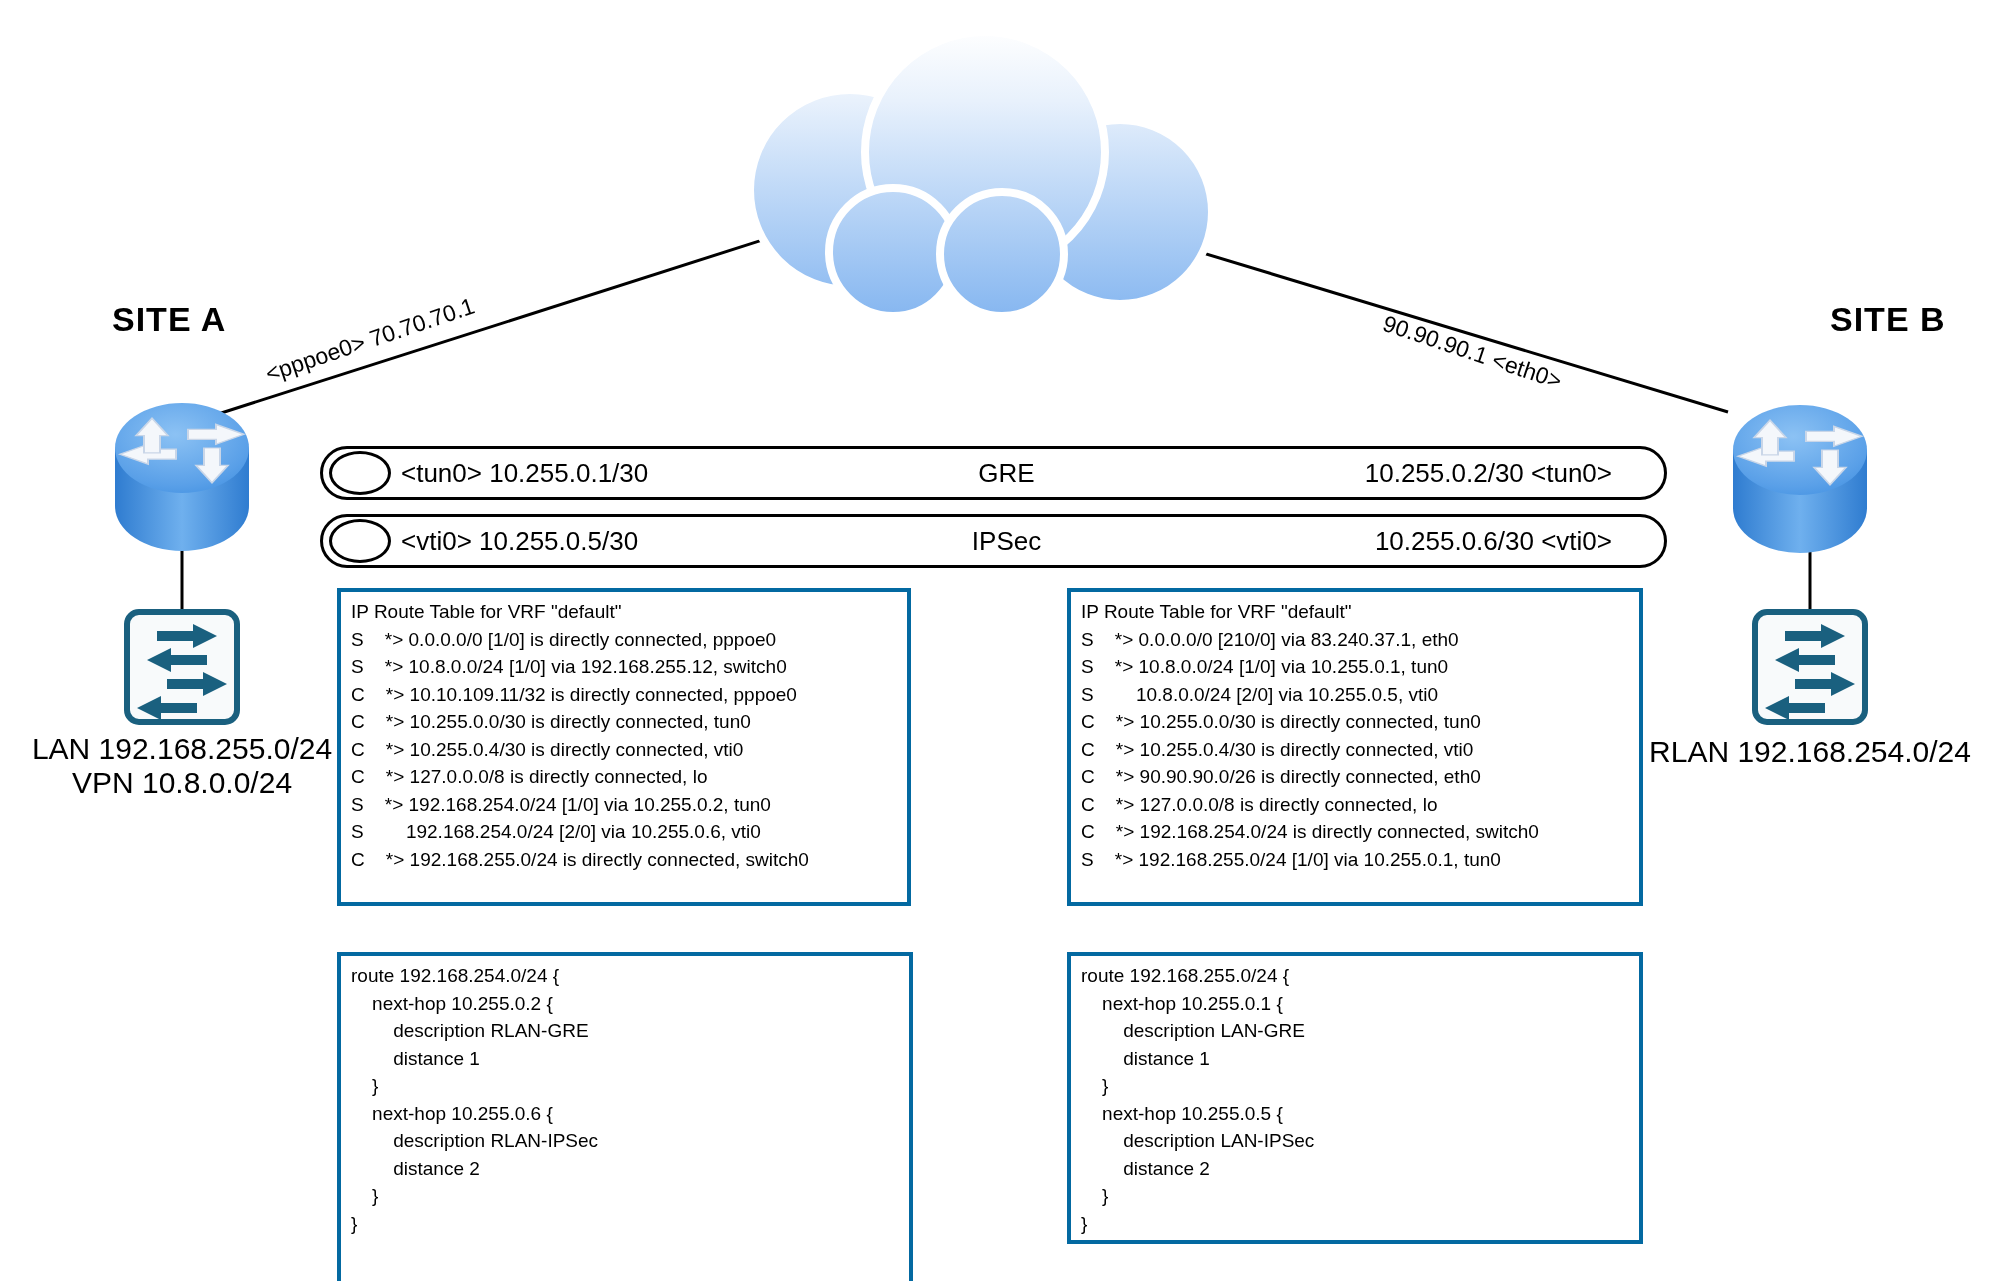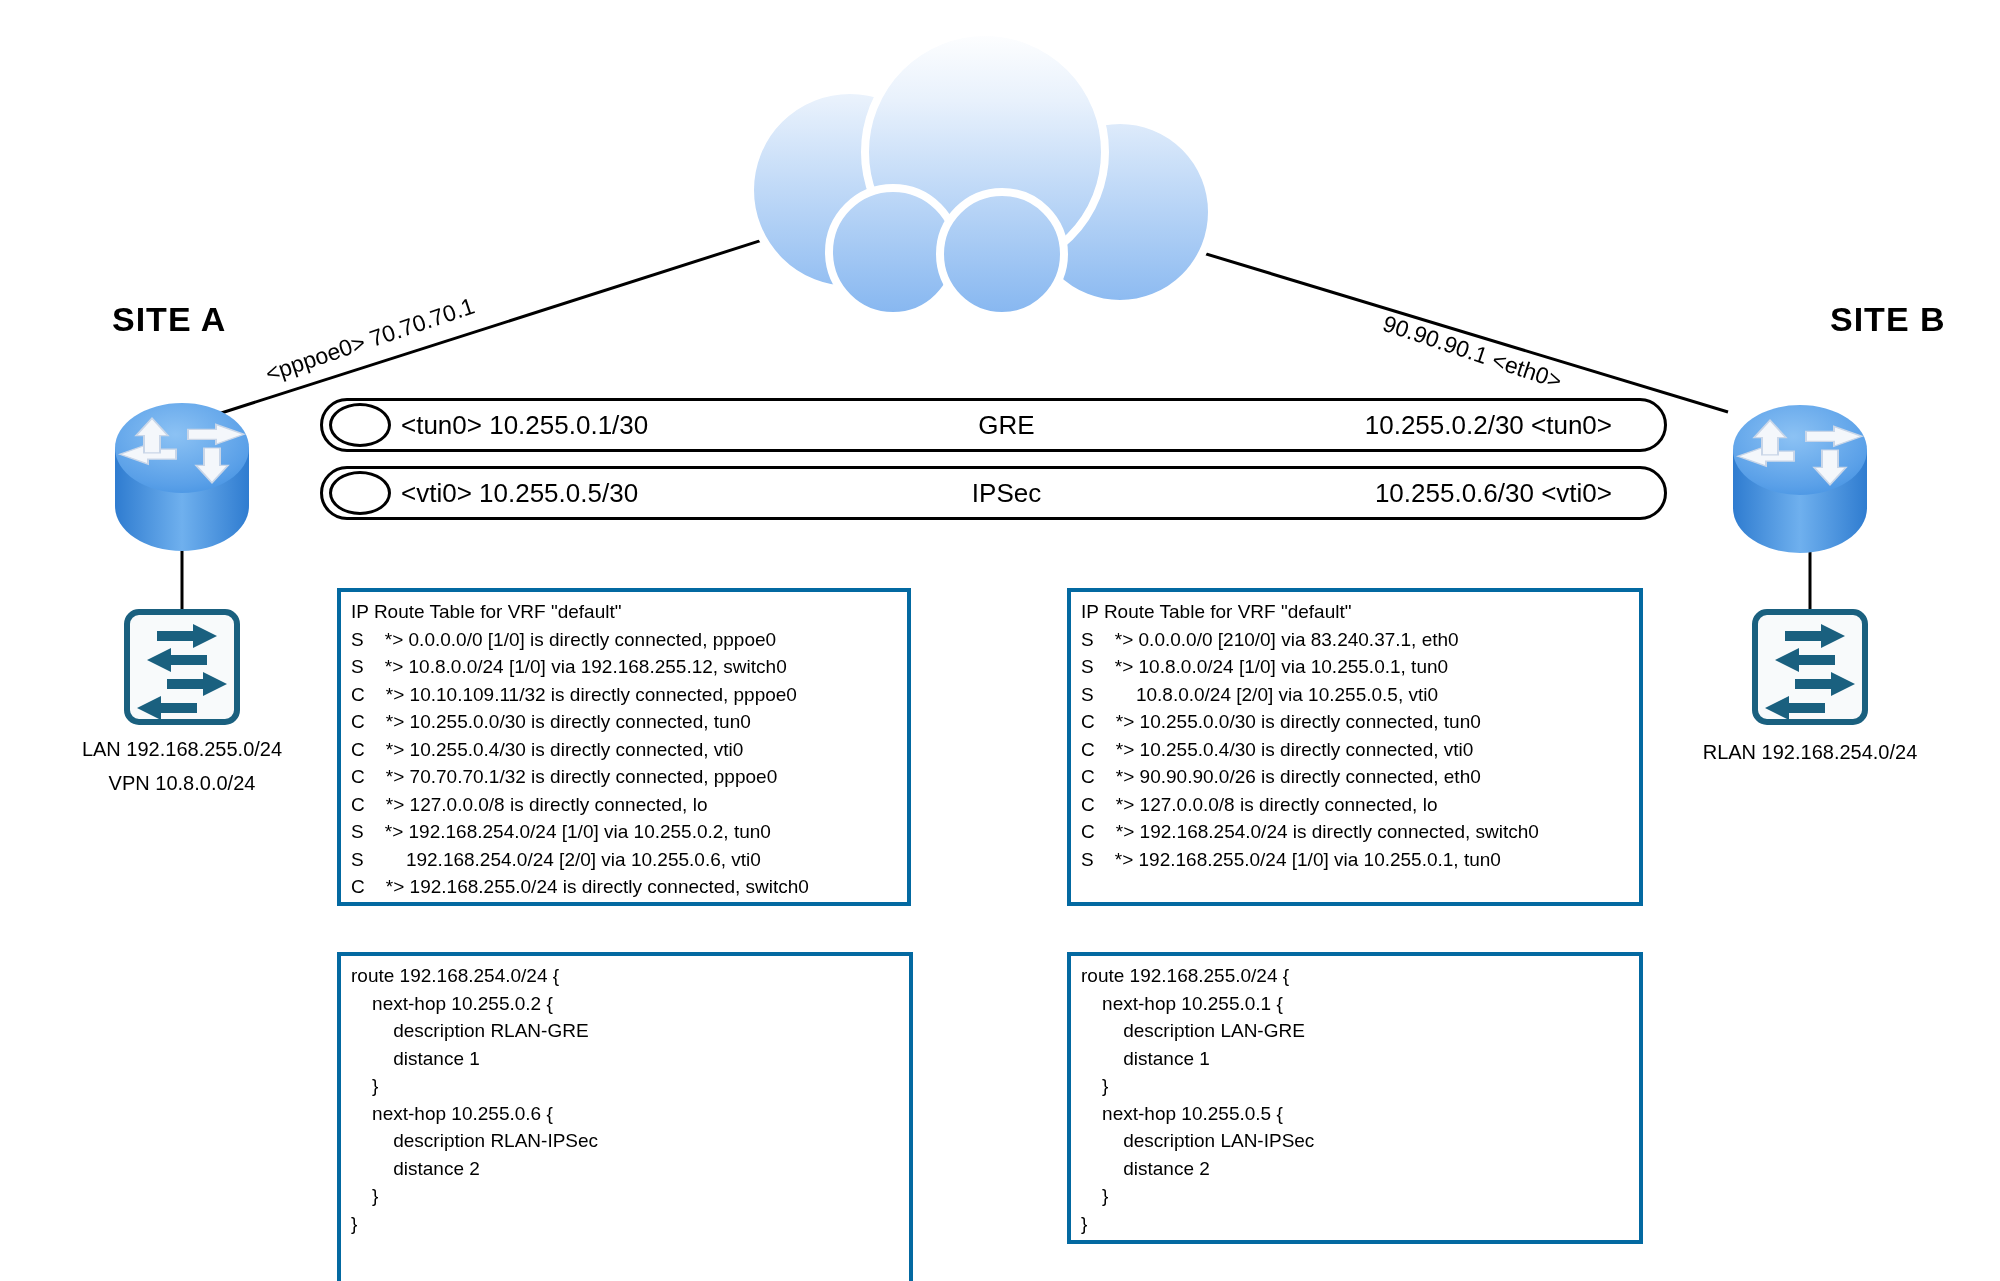--- a/index.html
+++ b/index.html
@@ -4,30 +4,30 @@
 <style>
   html,body{margin:0;padding:0;background:#fff;}
   body{width:2000px;height:1281px;position:relative;overflow:hidden;
        font-family:"Liberation Sans",sans-serif;color:#000;}
   .abs{position:absolute;}
   svg{position:absolute;left:0;top:0;}
   .site-title{font-size:34px;font-weight:bold;letter-spacing:1px;}
   .wan-label{font-size:23px;white-space:nowrap;transform-origin:left top;}
   .pill{position:absolute;left:320px;width:1347px;height:54px;
         border:3px solid #000;border-radius:30px;background:#fff;
-        display:flex;align-items:center;font-size:26px;box-sizing:border-box;}
+        display:flex;align-items:center;font-size:26px;box-sizing:border-box;margin-top:48px;}
   .pill .cap{position:absolute;left:6px;top:2px;width:62px;height:44px;
              border:3px solid #000;border-radius:50%;background:#fff;box-sizing:border-box;}
   .pill .lt{flex:1;padding-left:78px;text-align:left;white-space:nowrap;}
   .pill .ct{flex:0 0 auto;text-align:center;white-space:nowrap;}
   .pill .rt{flex:1;padding-right:52px;text-align:right;white-space:nowrap;}
   .txtbox{position:absolute;border:4px solid #0369a1;background:#fff;
           font-size:19px;line-height:27.5px;padding:6px 10px;box-sizing:border-box;}
   .tline{white-space:pre;}
-  .lan-label{font-size:20px;line-height:34px;text-align:center;white-space:nowrap;}
+  .lan-label{font-size:30px;line-height:34px;text-align:center;white-space:nowrap;}
 </style>
 </head>
 <body>
 
 <svg width="2000" height="1281" viewBox="0 0 2000 1281">
   <defs>
     <linearGradient id="cloudGrad" gradientUnits="userSpaceOnUse" x1="0" y1="28" x2="0" y2="318">
       <stop offset="0" stop-color="#FFFFFF"></stop>
       <stop offset="0.25" stop-color="#E8F1FC"></stop>
       <stop offset="1" stop-color="#85B6F0"></stop>
@@ -120,21 +120,20 @@
 </div>
 
 <div class="txtbox" style="left:337px;top:588px;width:574px;height:318px;">
   <div class="tline">IP Route Table for VRF "default"</div>
   <div>
       <div class="tline">S    *&gt; 0.0.0.0/0 [1/0] is directly connected, pppoe0</div>
       <div class="tline">S    *&gt; 10.8.0.0/24 [1/0] via 192.168.255.12, switch0</div>
       <div class="tline">C    *&gt; 10.10.109.11/32 is directly connected, pppoe0</div>
       <div class="tline">C    *&gt; 10.255.0.0/30 is directly connected, tun0</div>
       <div class="tline">C    *&gt; 10.255.0.4/30 is directly connected, vti0</div>
-      <div class="tline">C    *&gt; 70.70.70.1/32 is directly connected, pppoe0</div>
       <div class="tline">C    *&gt; 127.0.0.0/8 is directly connected, lo</div>
       <div class="tline">S    *&gt; 192.168.254.0/24 [1/0] via 10.255.0.2, tun0</div>
       <div class="tline">S        192.168.254.0/24 [2/0] via 10.255.0.6, vti0</div>
       <div class="tline">C    *&gt; 192.168.255.0/24 is directly connected, switch0</div>
     </div>
 </div>
 
 <div class="txtbox" style="left:1067px;top:588px;width:576px;height:318px;">
   <div class="tline">IP Route Table for VRF "default"</div>
   <div>

